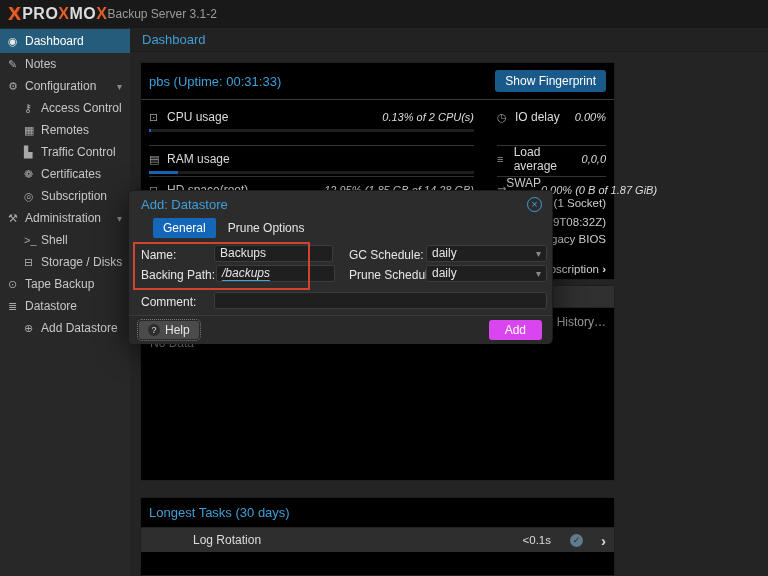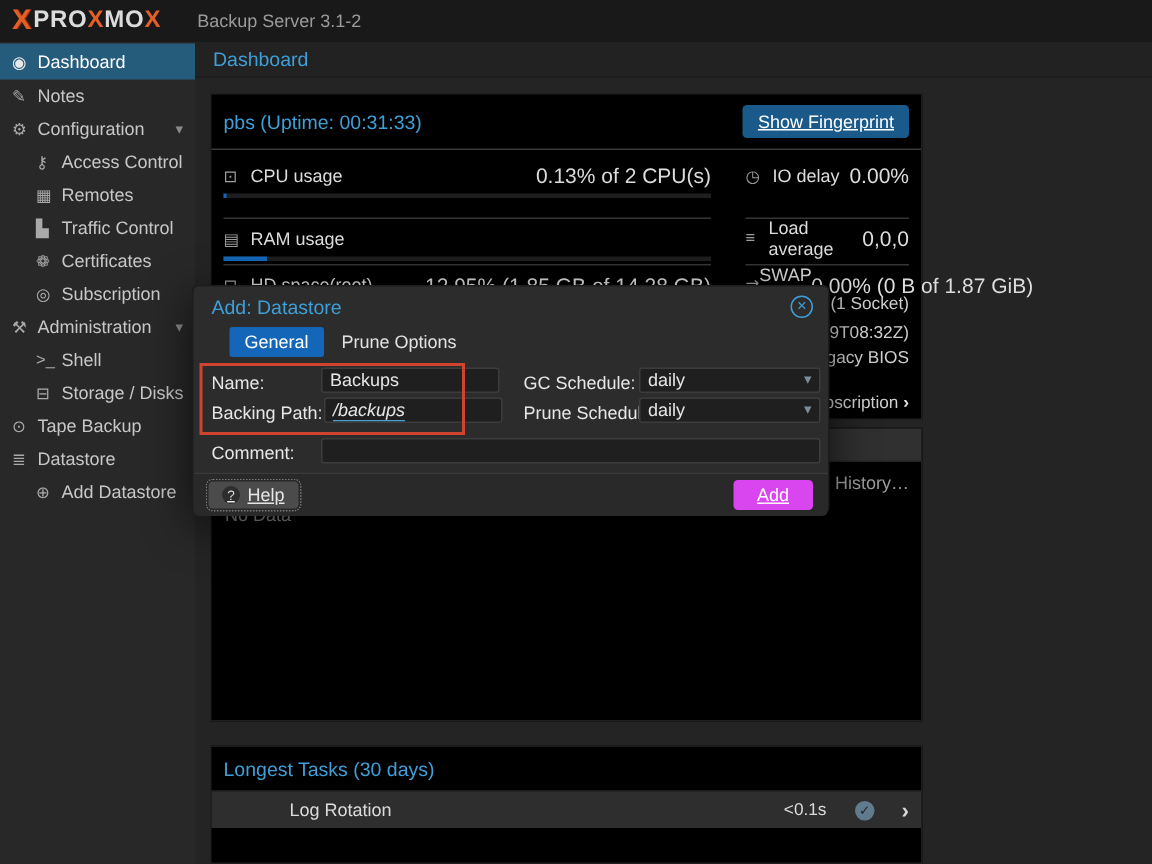--- a/index.html
+++ b/index.html
@@ -5,56 +5,56 @@
   * { margin:0; padding:0; box-sizing:border-box; }
   html,body { background:#161616; }
   body { font-family:"Liberation Sans","DejaVu Sans",sans-serif; font-size:12px; color:#d7d7d7; }
   #screen { position:relative; width:768px; height:576px; background:#242424; overflow:hidden; }
 
   
   .topbar { position:absolute; left:0; top:0; width:768px; height:28px; background:#191919; display:flex; align-items:center; padding-left:8px; }
   .logo { font-weight:bold; font-size:16px; letter-spacing:.5px; color:#dcdcdc; display:flex; align-items:center; }
   .logo .lx { color:#e35f26; }
   .logo .mark { font-size:19px; margin-right:1px; color:#e35f26; text-shadow:1px 0 #9c2d10; }
-  .topbar .subtitle { color:#9b9b9b; margin-left:24px; font-size:12px; }
+  .topbar .subtitle { color:#9b9b9b; margin-left:0; font-size:12px; }
 
   
   .sidebar { position:absolute; left:0; top:28px; width:130px; height:548px; background:#282828; padding-top:1px; }
   .nav-item { height:22px; display:flex; align-items:center; color:#c7c7c7; cursor:pointer; padding-left:8px; position:relative; }
   .nav-item.sel { background:#265c7b; color:#fff; height:24px; }
   .nav-item.child { padding-left:24px; }
   .nav-icon { width:17px; font-size:11px; color:#a9a9a9; display:inline-block; }
   .nav-item.sel .nav-icon { color:#e8e8e8; }
   .nav-label { white-space:nowrap; }
   .nav-caret { position:absolute; right:8px; color:#8a8a8a; font-size:10px; }
 
   
   .main { position:absolute; left:130px; top:28px; width:638px; height:548px; background:#242424; }
   .crumbbar { height:24px; background:#222222; border-bottom:1px solid #1b1b1b; display:flex; align-items:center; padding-left:12px; }
   .crumb-title { color:#3f9fd8; font-size:13px; }
 
   .panel { position:absolute; background:#000000; border:1px solid #1f1f1f; }
   .panel-header { display:flex; justify-content:space-between; align-items:center; padding:7px 8px; border-bottom:1px solid #3a3a3a; }
   .panel-title { color:#3f9fd8; font-size:13px; }
 
-  .btn { border:none; border-radius:3px; color:#fff; font-size:12px; padding:4px 10px; cursor:pointer; font-family:inherit;text-decoration:underline; }
+  .btn { border:none; border-radius:3px; color:#fff; font-size:12px; padding:4px 10px; cursor:pointer; font-family:inherit; }
   .btn-fp { background:#1a5a8a; }
   .btn-add { background:#d946ef; padding:3px 16px; }
   .btn-help { background:#4b4b4b; color:#e6e6e6; padding:2px 9px; outline:1px dotted #7a7a7a; outline-offset:1px; display:flex; align-items:center; gap:5px; }
   .help-q { display:inline-block; width:12px; height:12px; border-radius:50%; background:#2d2d2d; color:#dcdcdc; font-size:9px; line-height:12px; text-align:center; }
 
   
   .stats { display:flex; padding-top:6px; }
   .stats-col-l { width:348px; }
   .stats-col-r { width:125px; margin-left:7px; }
   .stat-row { padding:2px 8px 0 8px; }
   .stat-line { display:flex; align-items:center; height:18px; }
   .stat-icon { width:18px; color:#9d9d9d; font-size:11px; }
   .stat-label { color:#dcdcdc; }
-  .stat-value { margin-left:auto; color:#dcdcdc; font-size:14px; white-space:nowrap; }
+  .stat-value { margin-left:auto; color:#dcdcdc; font-size:11px; white-space:nowrap;font-style:italic; }
   .stat-bar { height:3px; background:#1e1e1e; margin:3px 0 2px 0; }
   .stat-fill { height:100%; background:#1467b8; min-width:2px; }
   .stat-sep { border-bottom:1px solid #353535; margin:2px 8px; }
   .gap8 { height:9px; }
 
   .info-frag { position:absolute; right:8px; color:#cfcfcf; font-size:11.5px; white-space:nowrap; }
   .chev { color:#e0e0e0; font-weight:bold; }
 
   
   .p2-band { height:22px; background:#303030; border-bottom:1px solid #242424; }

